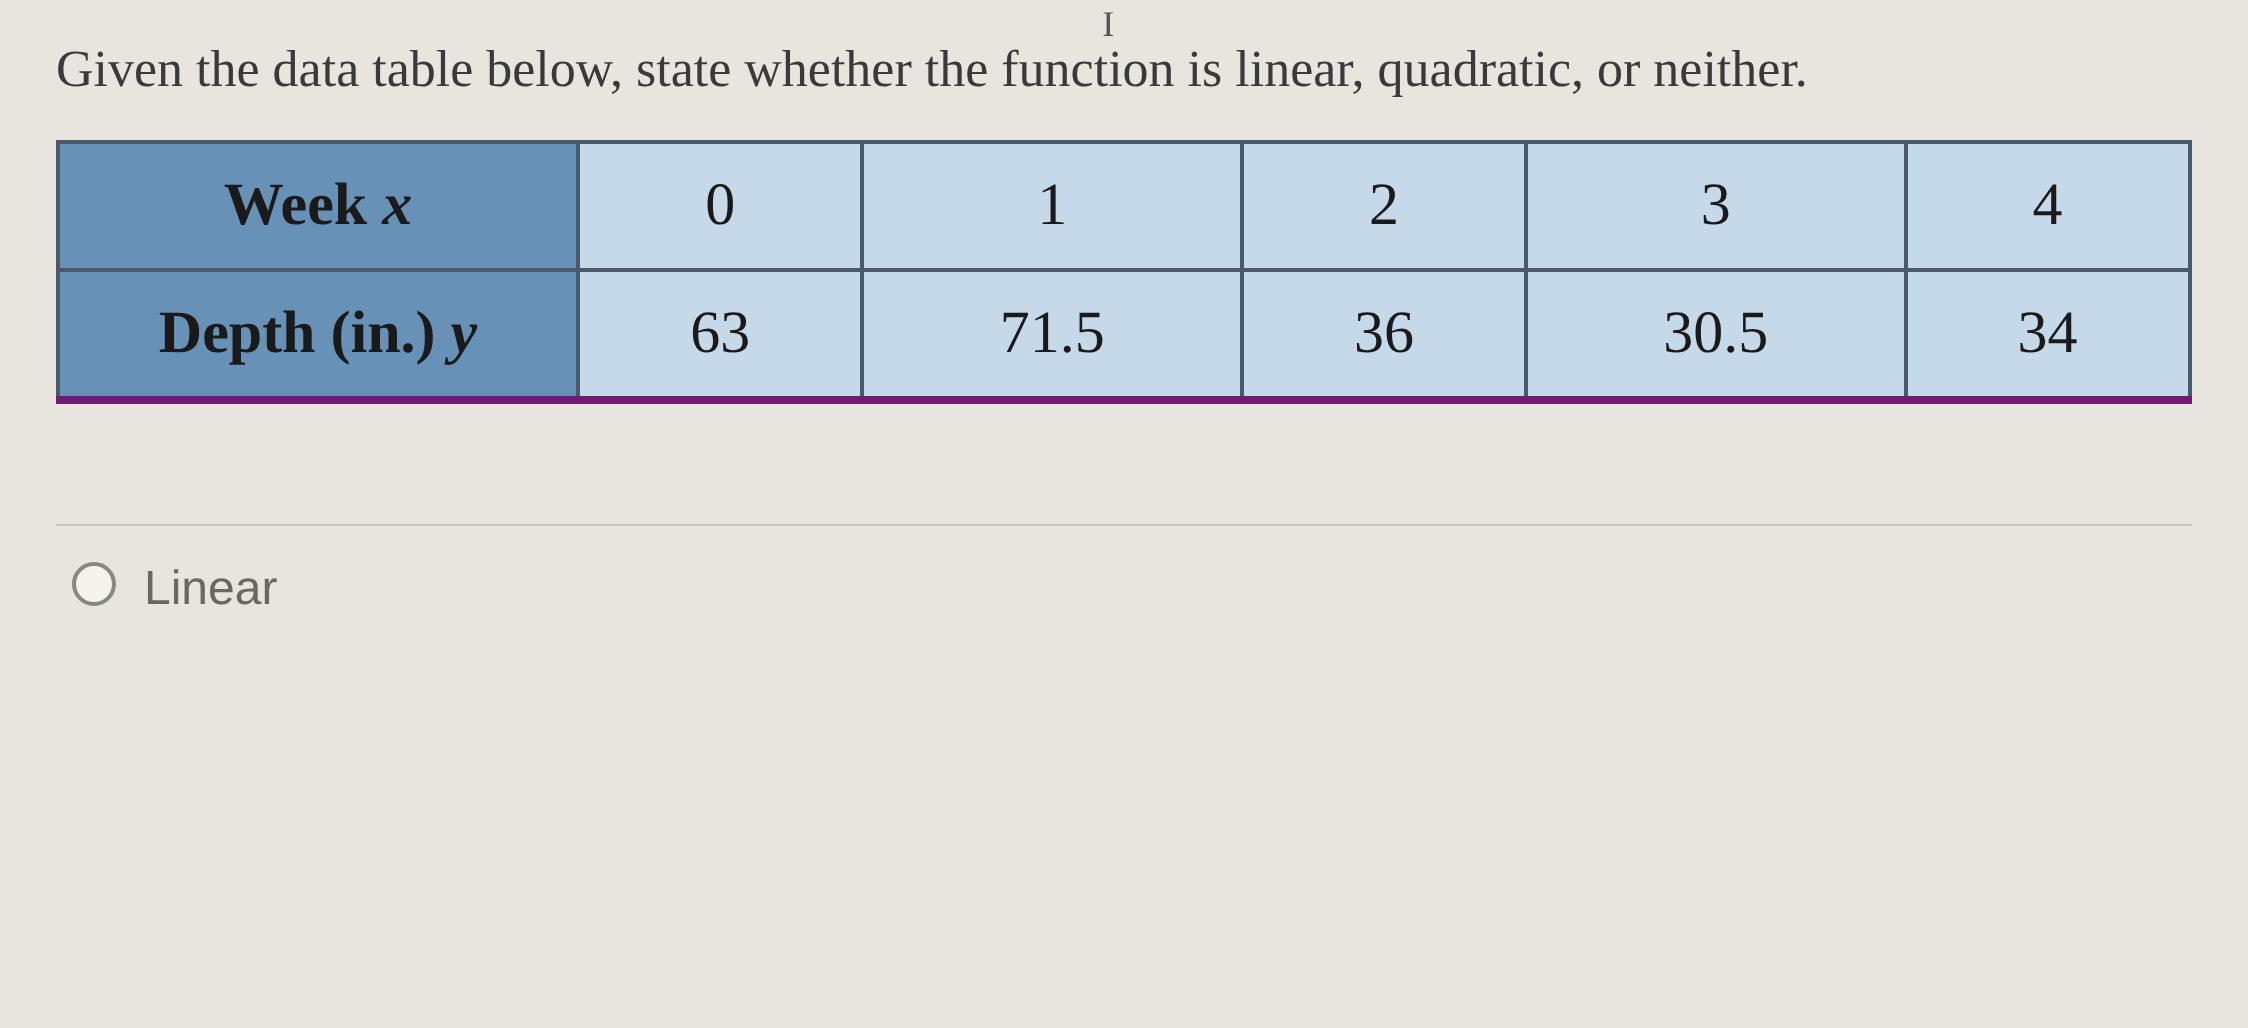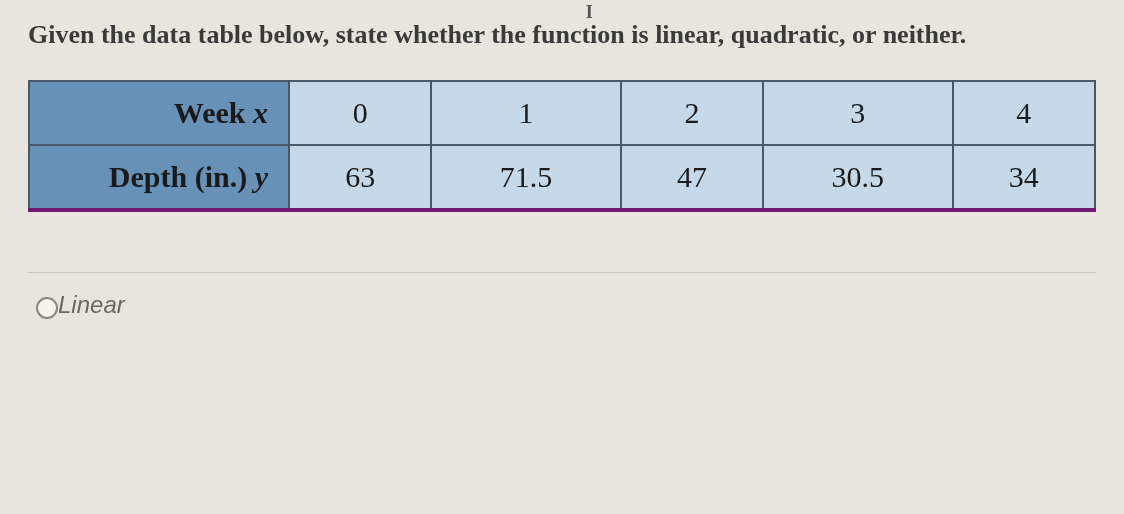--- a/index.html
+++ b/index.html
@@ -10,22 +10,22 @@
     body {
       font-family: Georgia, 'Times New Roman', serif;
       background: #e8e5de;
       padding: 20px 28px;
       width: 1124px;
       height: 514px;
     }
     .question {
       font-size: 26px;
       color: #3a3a3a;
-      margin-bottom: 30px;
-      font-weight: bold;
+      margin-bottom: 20px;
+      font-weight: normal;
     }
     .cursor-marker {
       position: relative;
       display: inline-block;
     }
     .cursor-marker::before {
       content: "I";
       position: absolute;
       top: -18px;
       left: 50%;
@@ -40,21 +40,21 @@
       margin-bottom: 60px;
     }
     th, td {
       border: 2px solid #4a5a6a;
       padding: 14px 18px;
       text-align: center;
       font-size: 30px;
     }
     th.header-label {
       background: #6891b8;
-      text-align: right;
+      text-align: center;
       font-weight: bold;
       font-style: normal;
       color: #1a1a1a;
       padding: 14px 20px;
       width: 260px;
     }
     th.header-label .var {
       font-style: italic;
       font-family: 'Times New Roman', serif;
     }
@@ -67,22 +67,22 @@
     tr.bottom-row th.header-label {
       border-bottom: 4px solid #701a75;
     }
     .options {
       margin-top: 20px;
     }
     .option-row {
       border-top: 1px solid #c8c5be;
       padding: 18px 8px;
       display: flex;
-      align-items: flex-end;
-      font-style: italic;
+      align-items: flex-start;
+      gap: 14px;
     }
     .option-row:last-child {
       border-bottom: none;
     }
     .radio {
       width: 22px;
       height: 22px;
       border: 2px solid #8a8680;
       border-radius: 50%;
       background: #f5f3ee;
@@ -112,21 +112,21 @@
     <td class="data-cell">2</td>
     <td class="data-cell">3</td>
     <td class="data-cell">4</td>
   </tr>
   <tr class="bottom-row">
     <th class="header-label">
       <span>Depth (in.) </span><span class="var">y</span>
     </th>
     <td class="data-cell">63</td>
     <td class="data-cell">71.5</td>
-    <td class="data-cell">47</td>
+    <td class="data-cell">36</td>
     <td class="data-cell">30.5</td>
     <td class="data-cell">34</td>
   </tr>
 </tbody>
   </table>
 
 <div class="options">
   <div class="option-row">
     <div class="radio"></div>
     <div class="option-label">Linear</div>

